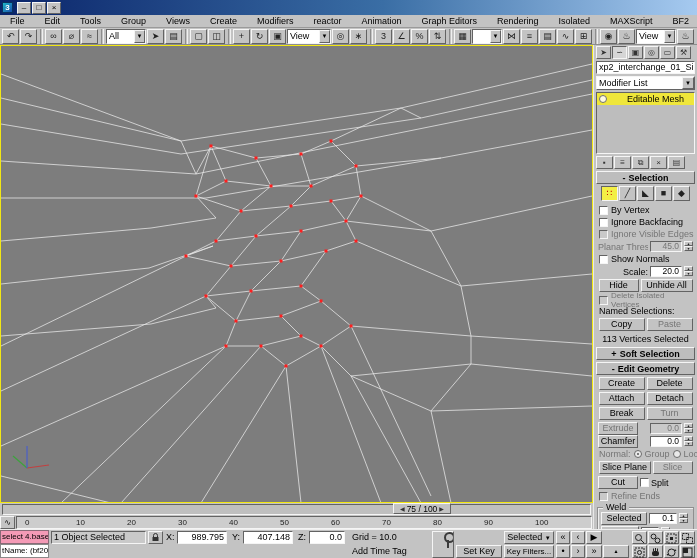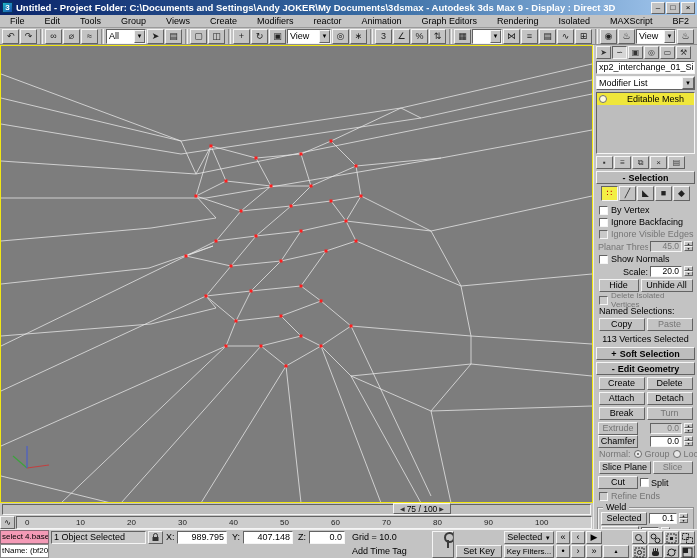--- a/index.html
+++ b/index.html
@@ -103,21 +103,20 @@
   .keyicon::before{content:"";position:absolute;left:1px;top:0;width:7px;height:7px;border:2px solid #3a3a3a;border-radius:50%;}
   .keyicon::after{content:"";position:absolute;left:4px;top:8px;width:2px;height:8px;background:#3a3a3a;}
 </style>
 </head>
 <body>
 
 <div class="app">
 
   <div class="titlebar">
     <span class="app-icon">3</span>
-    <span class="title-text">Untitled    - Project Folder: C:\Documents and Settings\Andy JOKER\My Documents\3dsmax    - Autodesk 3ds Max 9    - Display : Direct 3D</span>
     <span class="win-btn r">–</span>
     <span class="win-btn r">□</span>
     <span class="win-btn r">×</span>
   </div>
 
   <div class="menubar" id="menubar">
       <span class="menu-item">File</span>
       <span class="menu-item">Edit</span>
       <span class="menu-item">Tools</span>
       <span class="menu-item">Group</span>

